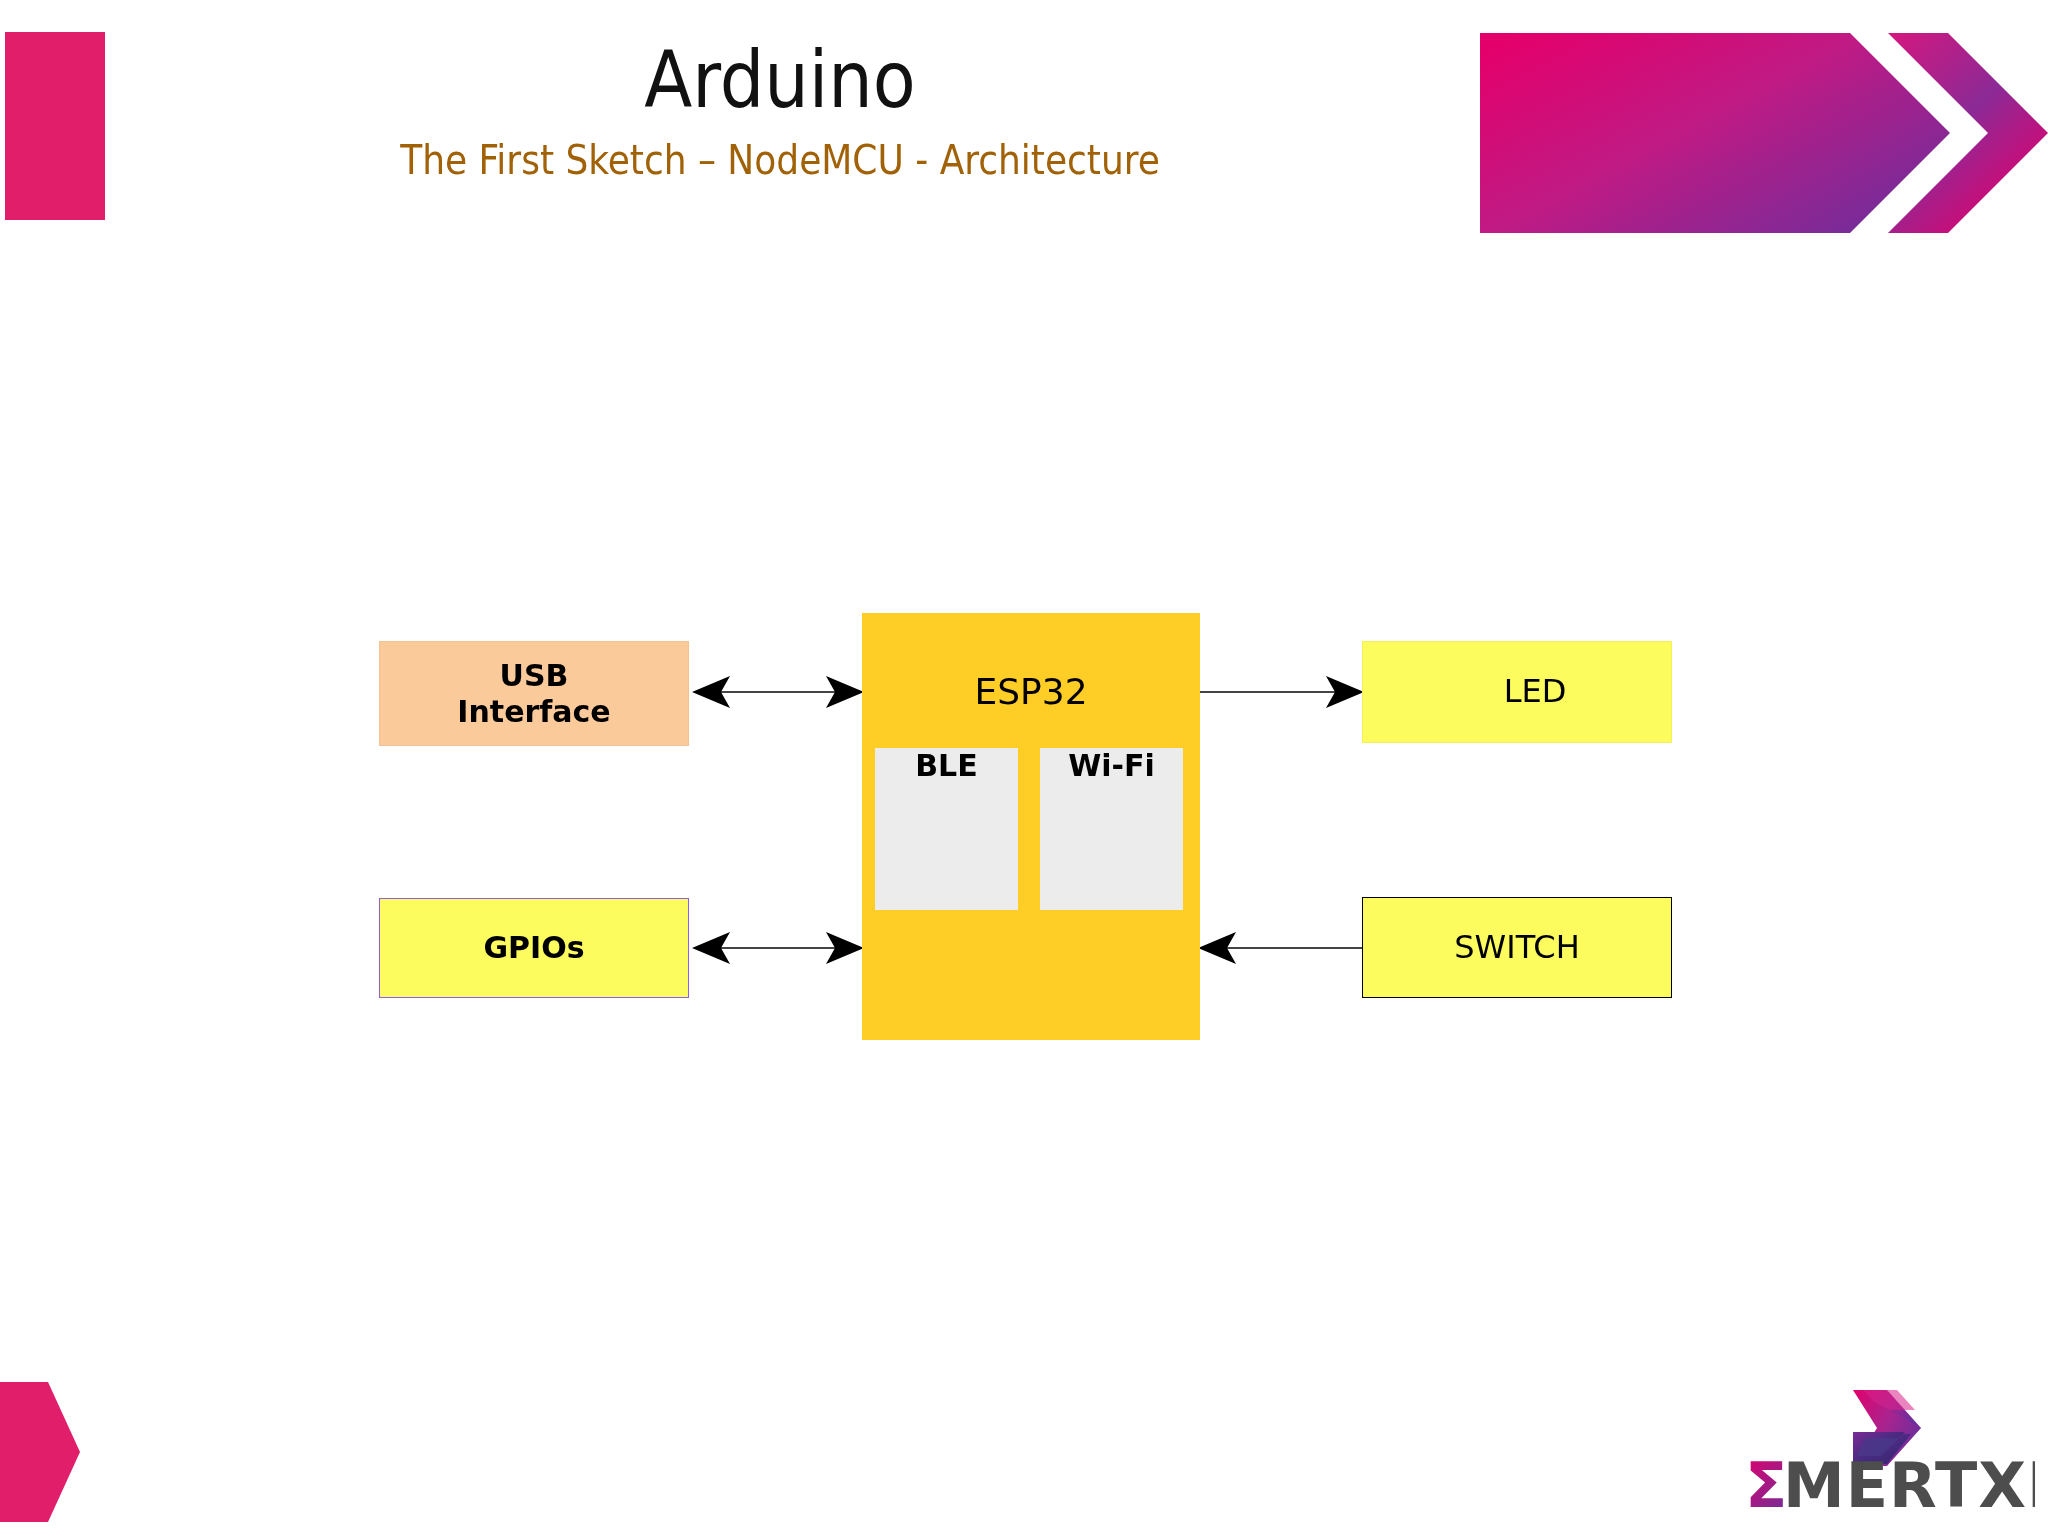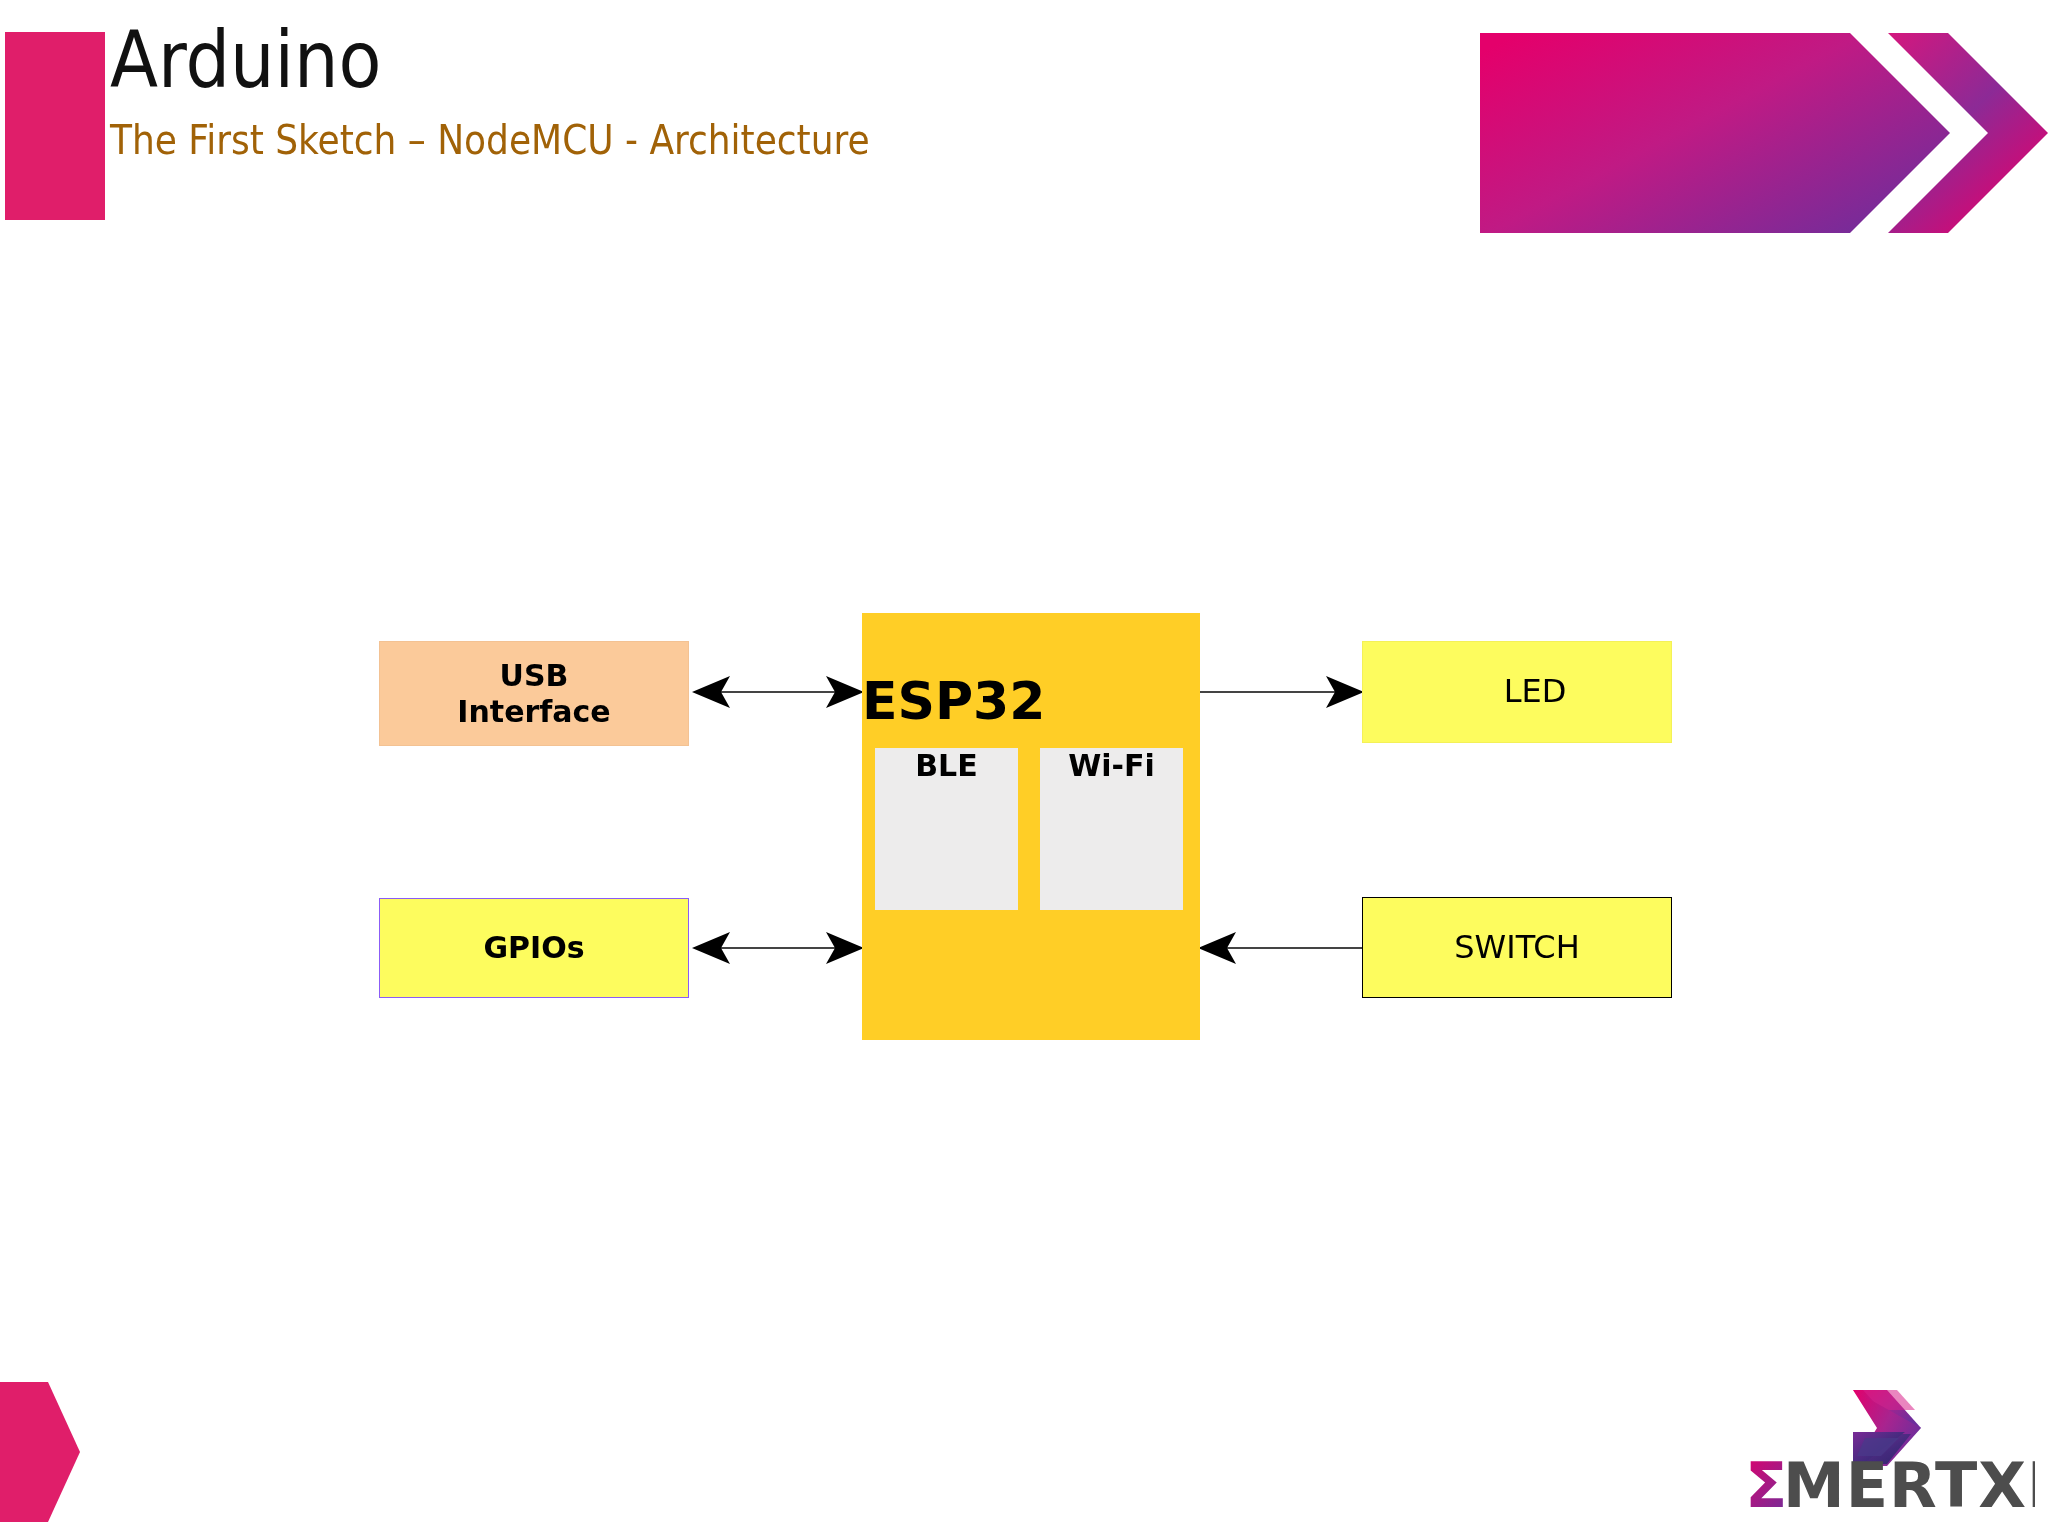--- a/index.html
+++ b/index.html
@@ -23,22 +23,23 @@
     width: 2048px; height: 245px;
   }
   #title-accent-bar {
     position: absolute;
     left: 5px; top: 32px;
     width: 100px; height: 188px;
     background: #e01e6a;
   }
   #title-block {
     position: absolute;
-    left: 110px; top: 18px;
+    left: 110px; top: 38px;
     width: 1340px;
+    text-align: center;
   }
   #page-title {
     font-size: 78px;
     line-height: 84px;
     font-weight: normal;
     color: #111111;
     letter-spacing: 0px;
     font-family: "DejaVu Sans Condensed", "DejaVu Sans", "Liberation Sans", sans-serif;
     white-space: nowrap;
   }
@@ -116,23 +117,23 @@
   #block-esp32 {
     left: 862px; top: 613px;
     width: 338px; height: 427px;
     background: #ffce26;
     display: block;
   }
   #esp32-label {
     position: absolute;
     left: 0; top: 58px;
     width: 338px;
-    text-align: left;
-    font-size: 52px;
-    font-weight: bold;
+    text-align: center;
+    font-size: 36px;
+    font-weight: normal;
     color: #000000;
     font-family: "DejaVu Sans", "Liberation Sans", sans-serif;
   }
   .submodule {
     position: absolute;
     top: 135px;
     width: 143px; height: 162px;
     background: #edecec;
     display: flex;
     justify-content: center;

